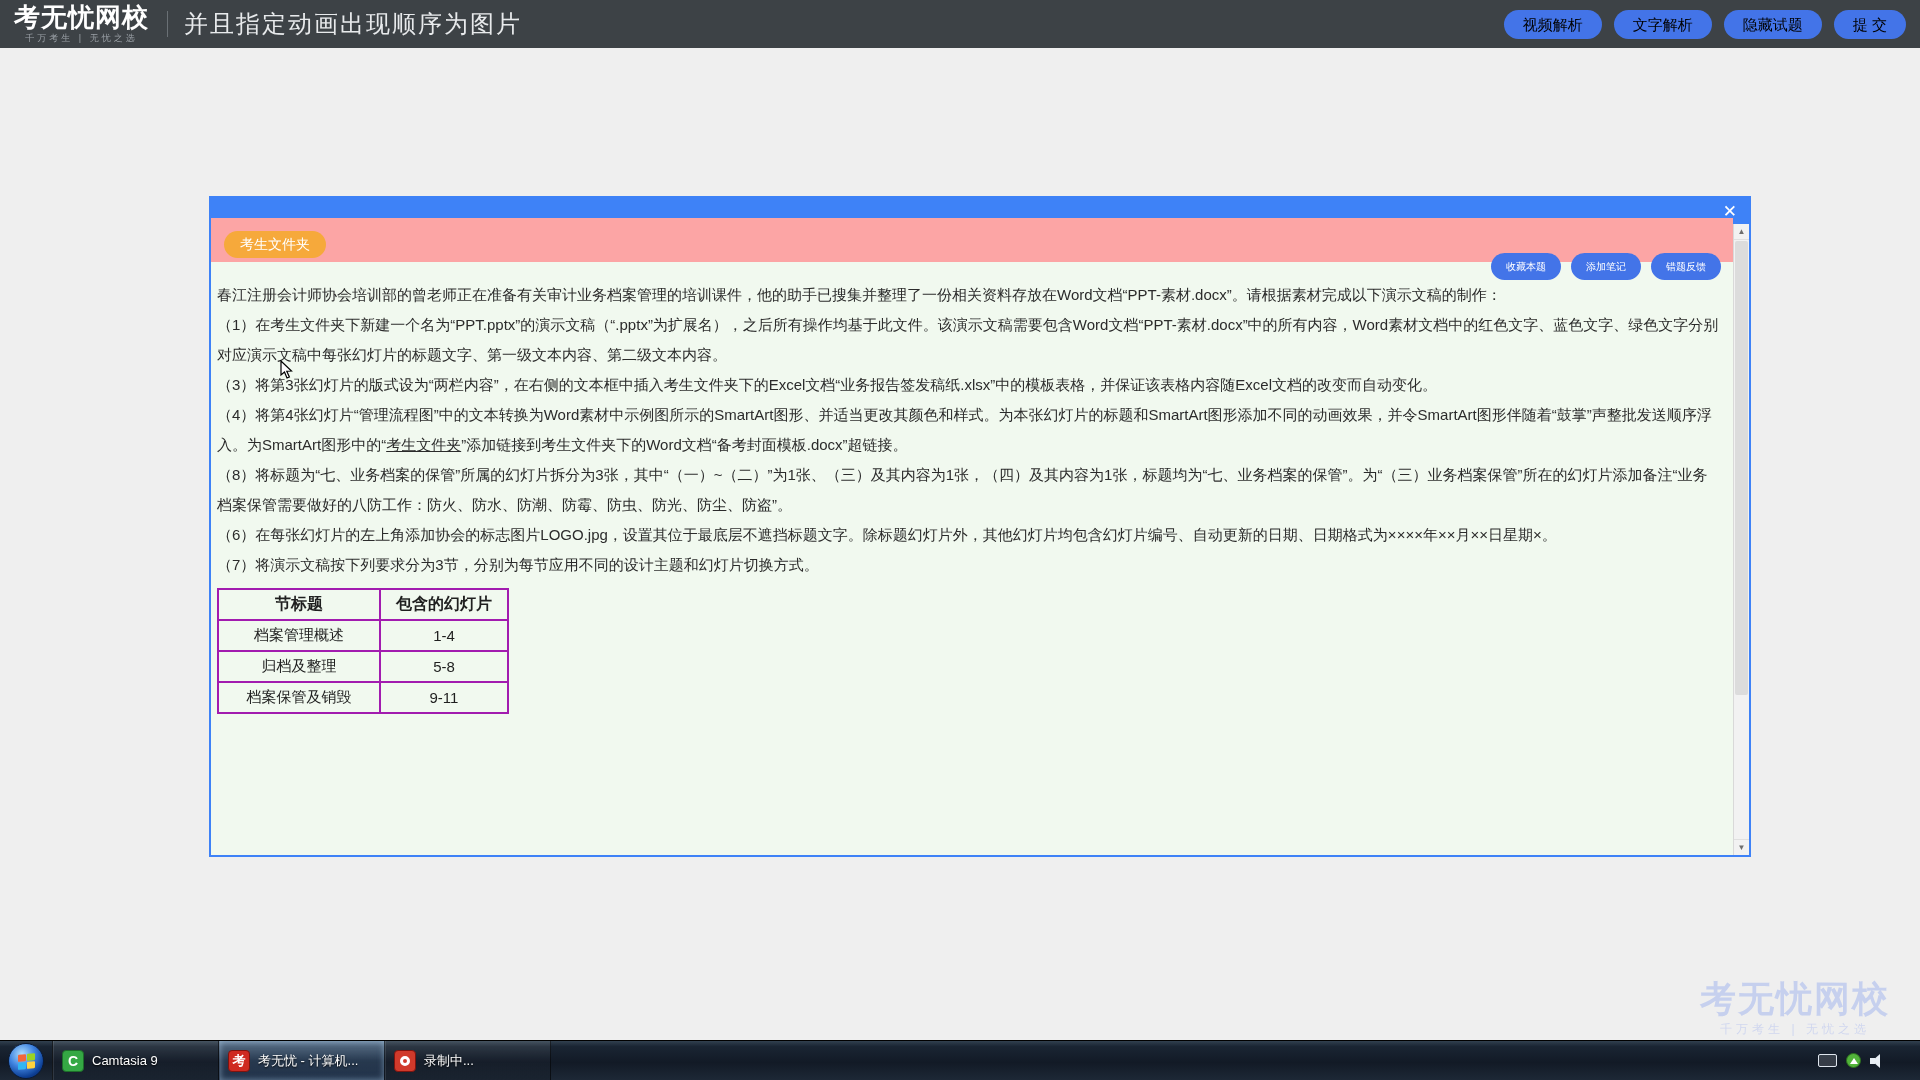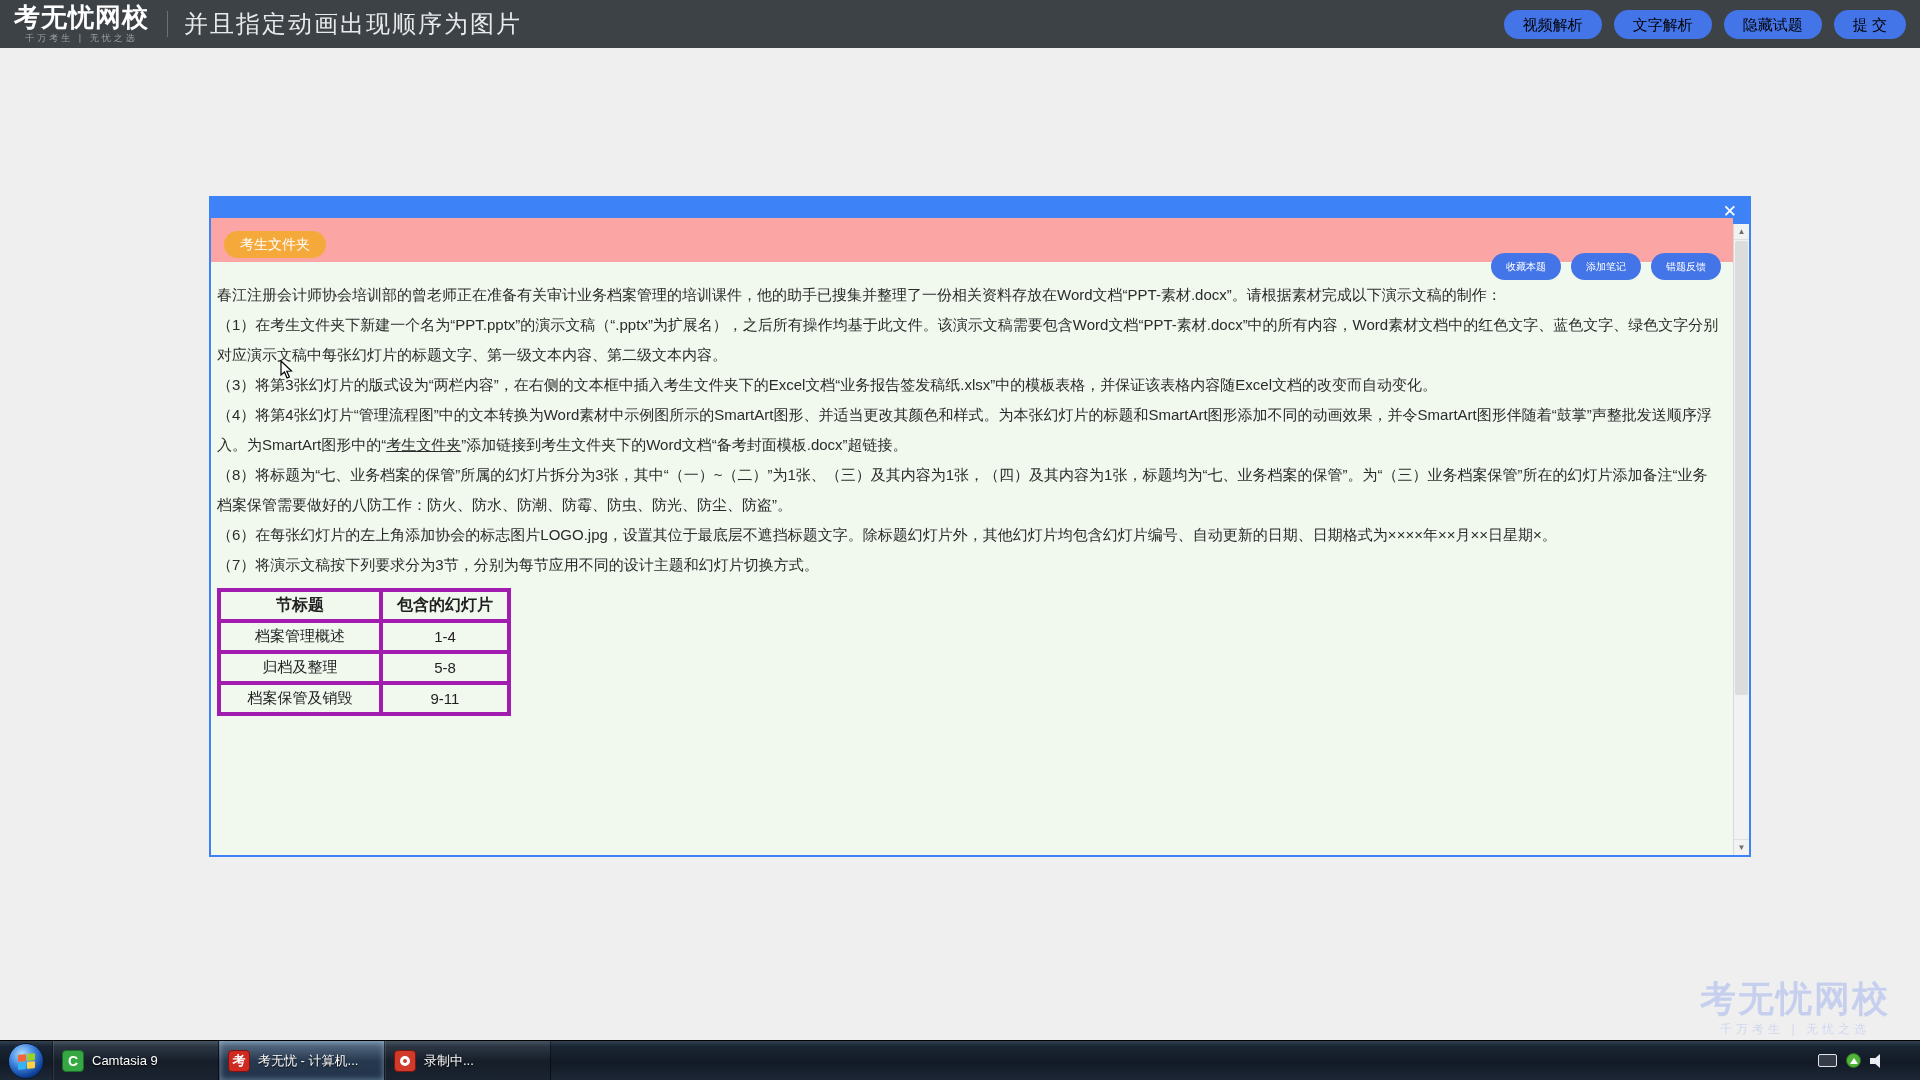--- a/index.html
+++ b/index.html
@@ -50,21 +50,21 @@
   }
   .dialog-body {
     position:absolute; top:70px; left:0; right:16px; bottom:0;
     padding:12px 14px 0 6px; overflow:hidden;
   }
   .dialog-body p { font-size:15px; line-height:30px; color:#2b2b2b; }
   .u-link { text-decoration:underline; }
 
   .q-table { border-collapse:collapse; margin-top:8px; }
   .q-table th, .q-table td {
-    border:4px solid #a21caf; text-align:center; vertical-align:middle;
+    border:2px solid #a21caf; text-align:center; vertical-align:middle;
     font-size:15px; color:#1f1f1f; background:transparent;
   }
   .q-table th { width:162px; height:31px; font-weight:bold; font-size:16px; }
   .q-table th + th { width:128px; }
   .q-table td { height:31px; }
 
   
   .vscroll {
     position:absolute; top:26px; right:0; bottom:0; width:16px;
     background:#f2f2f2; border-left:1px solid #d9d9d9;

